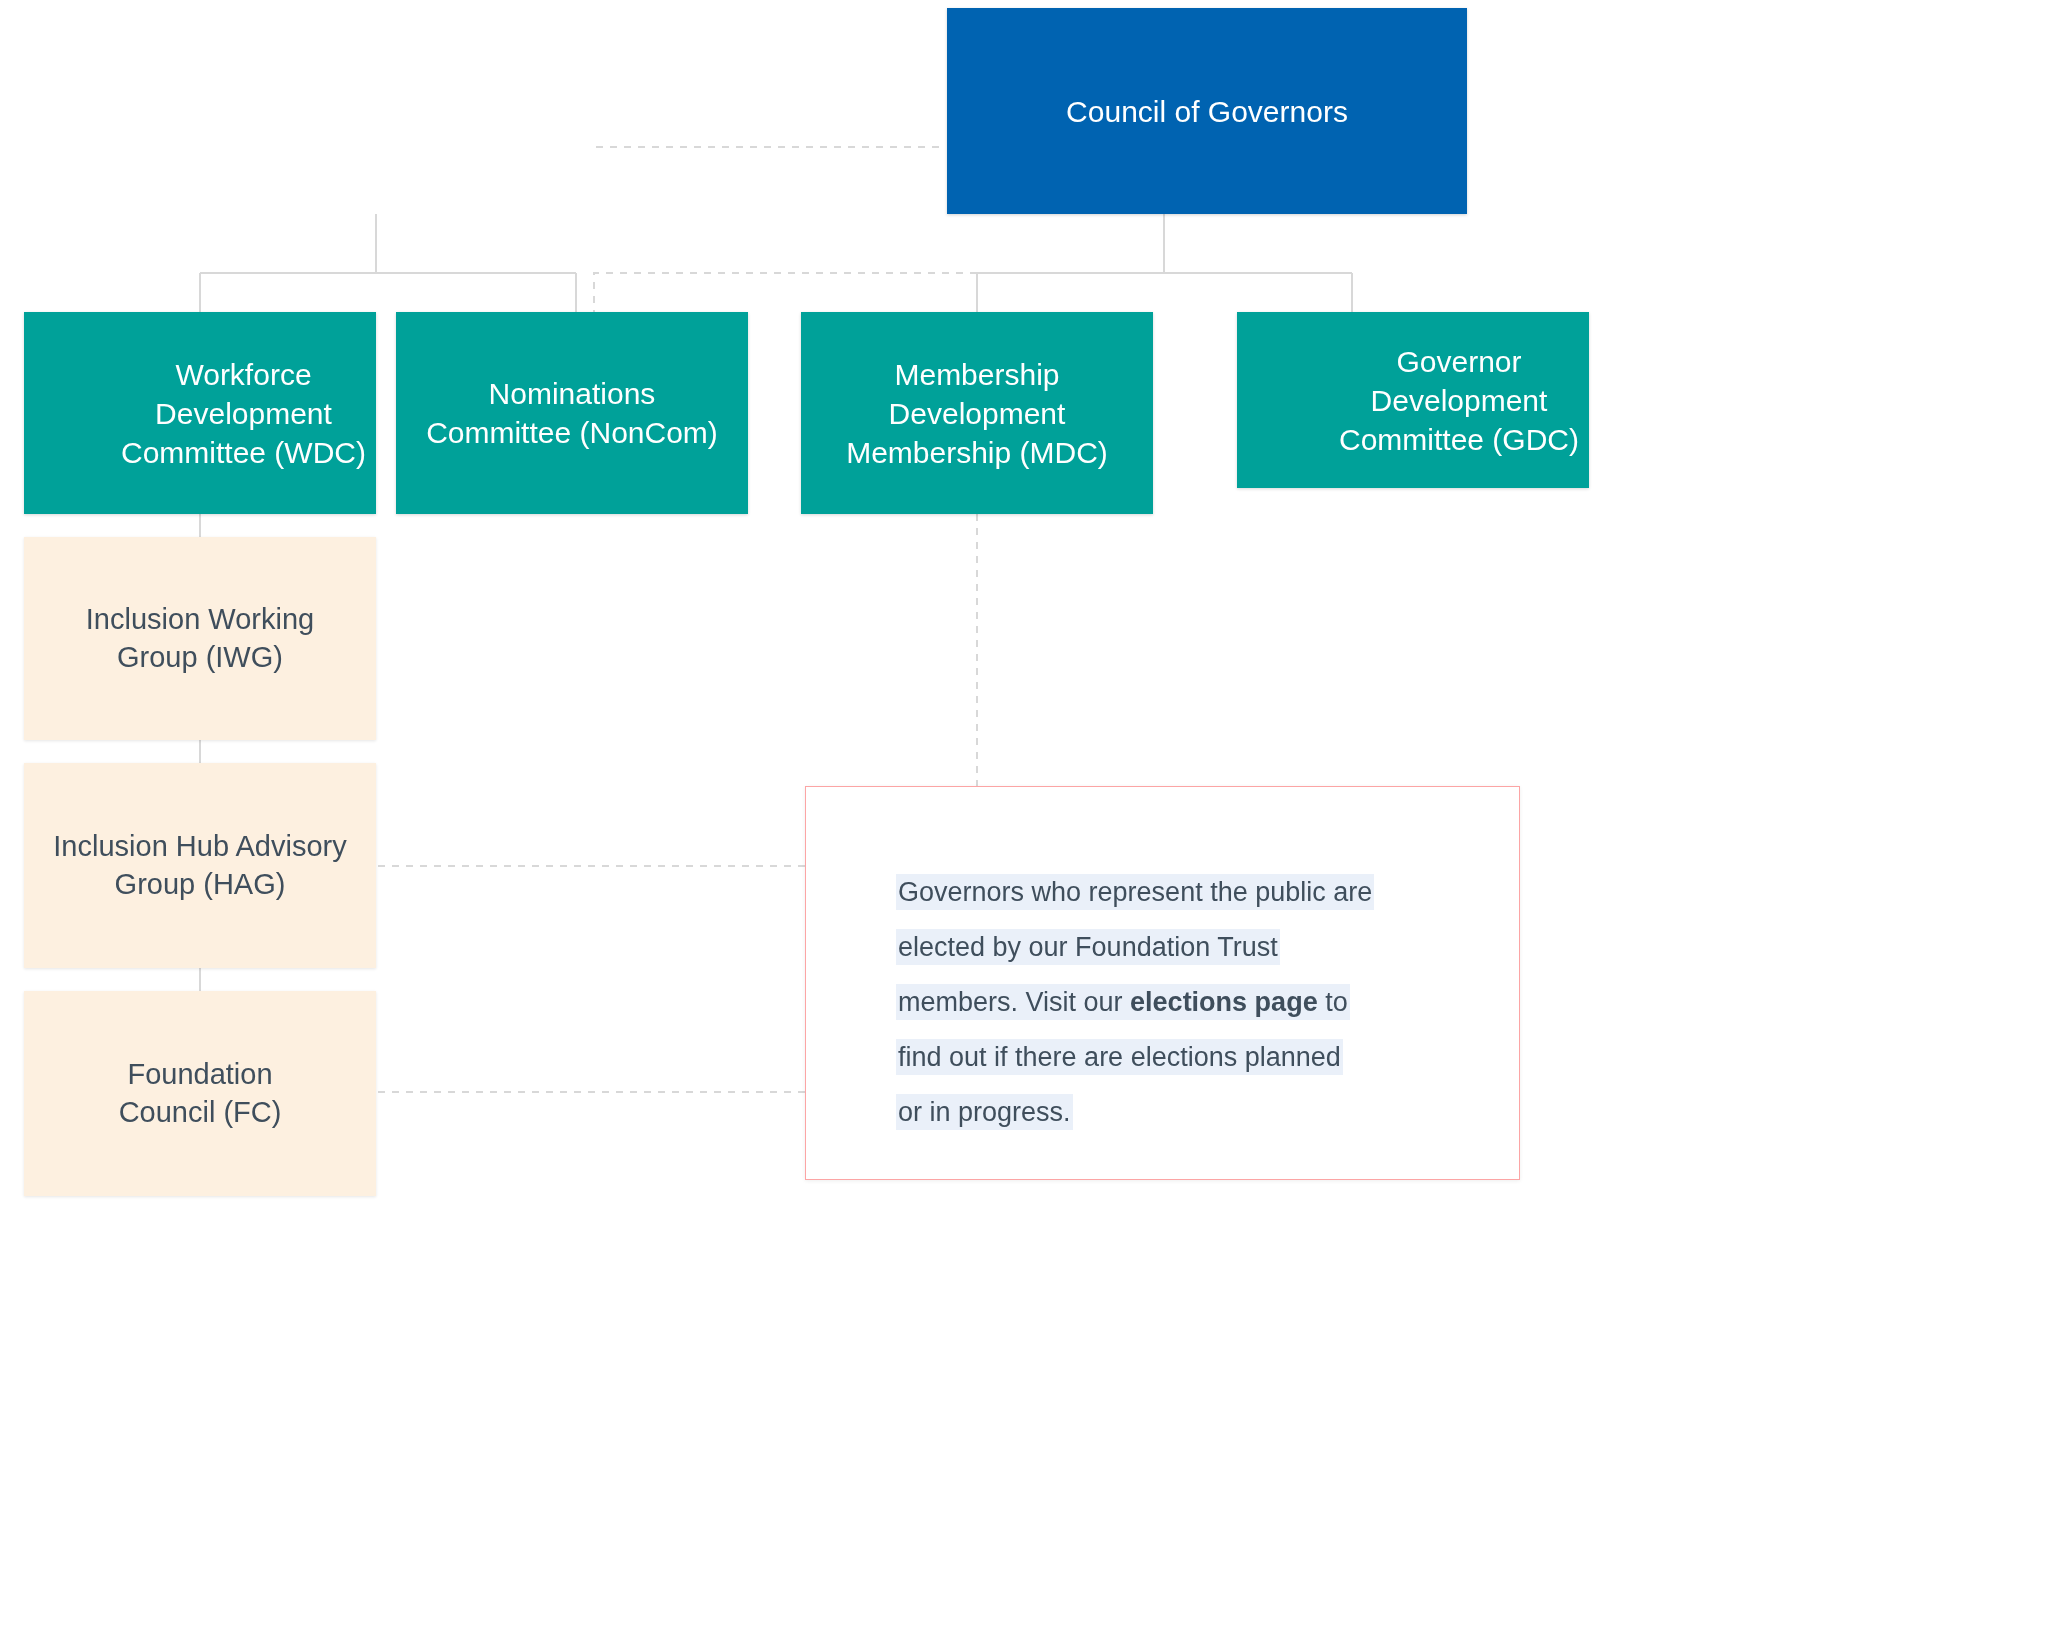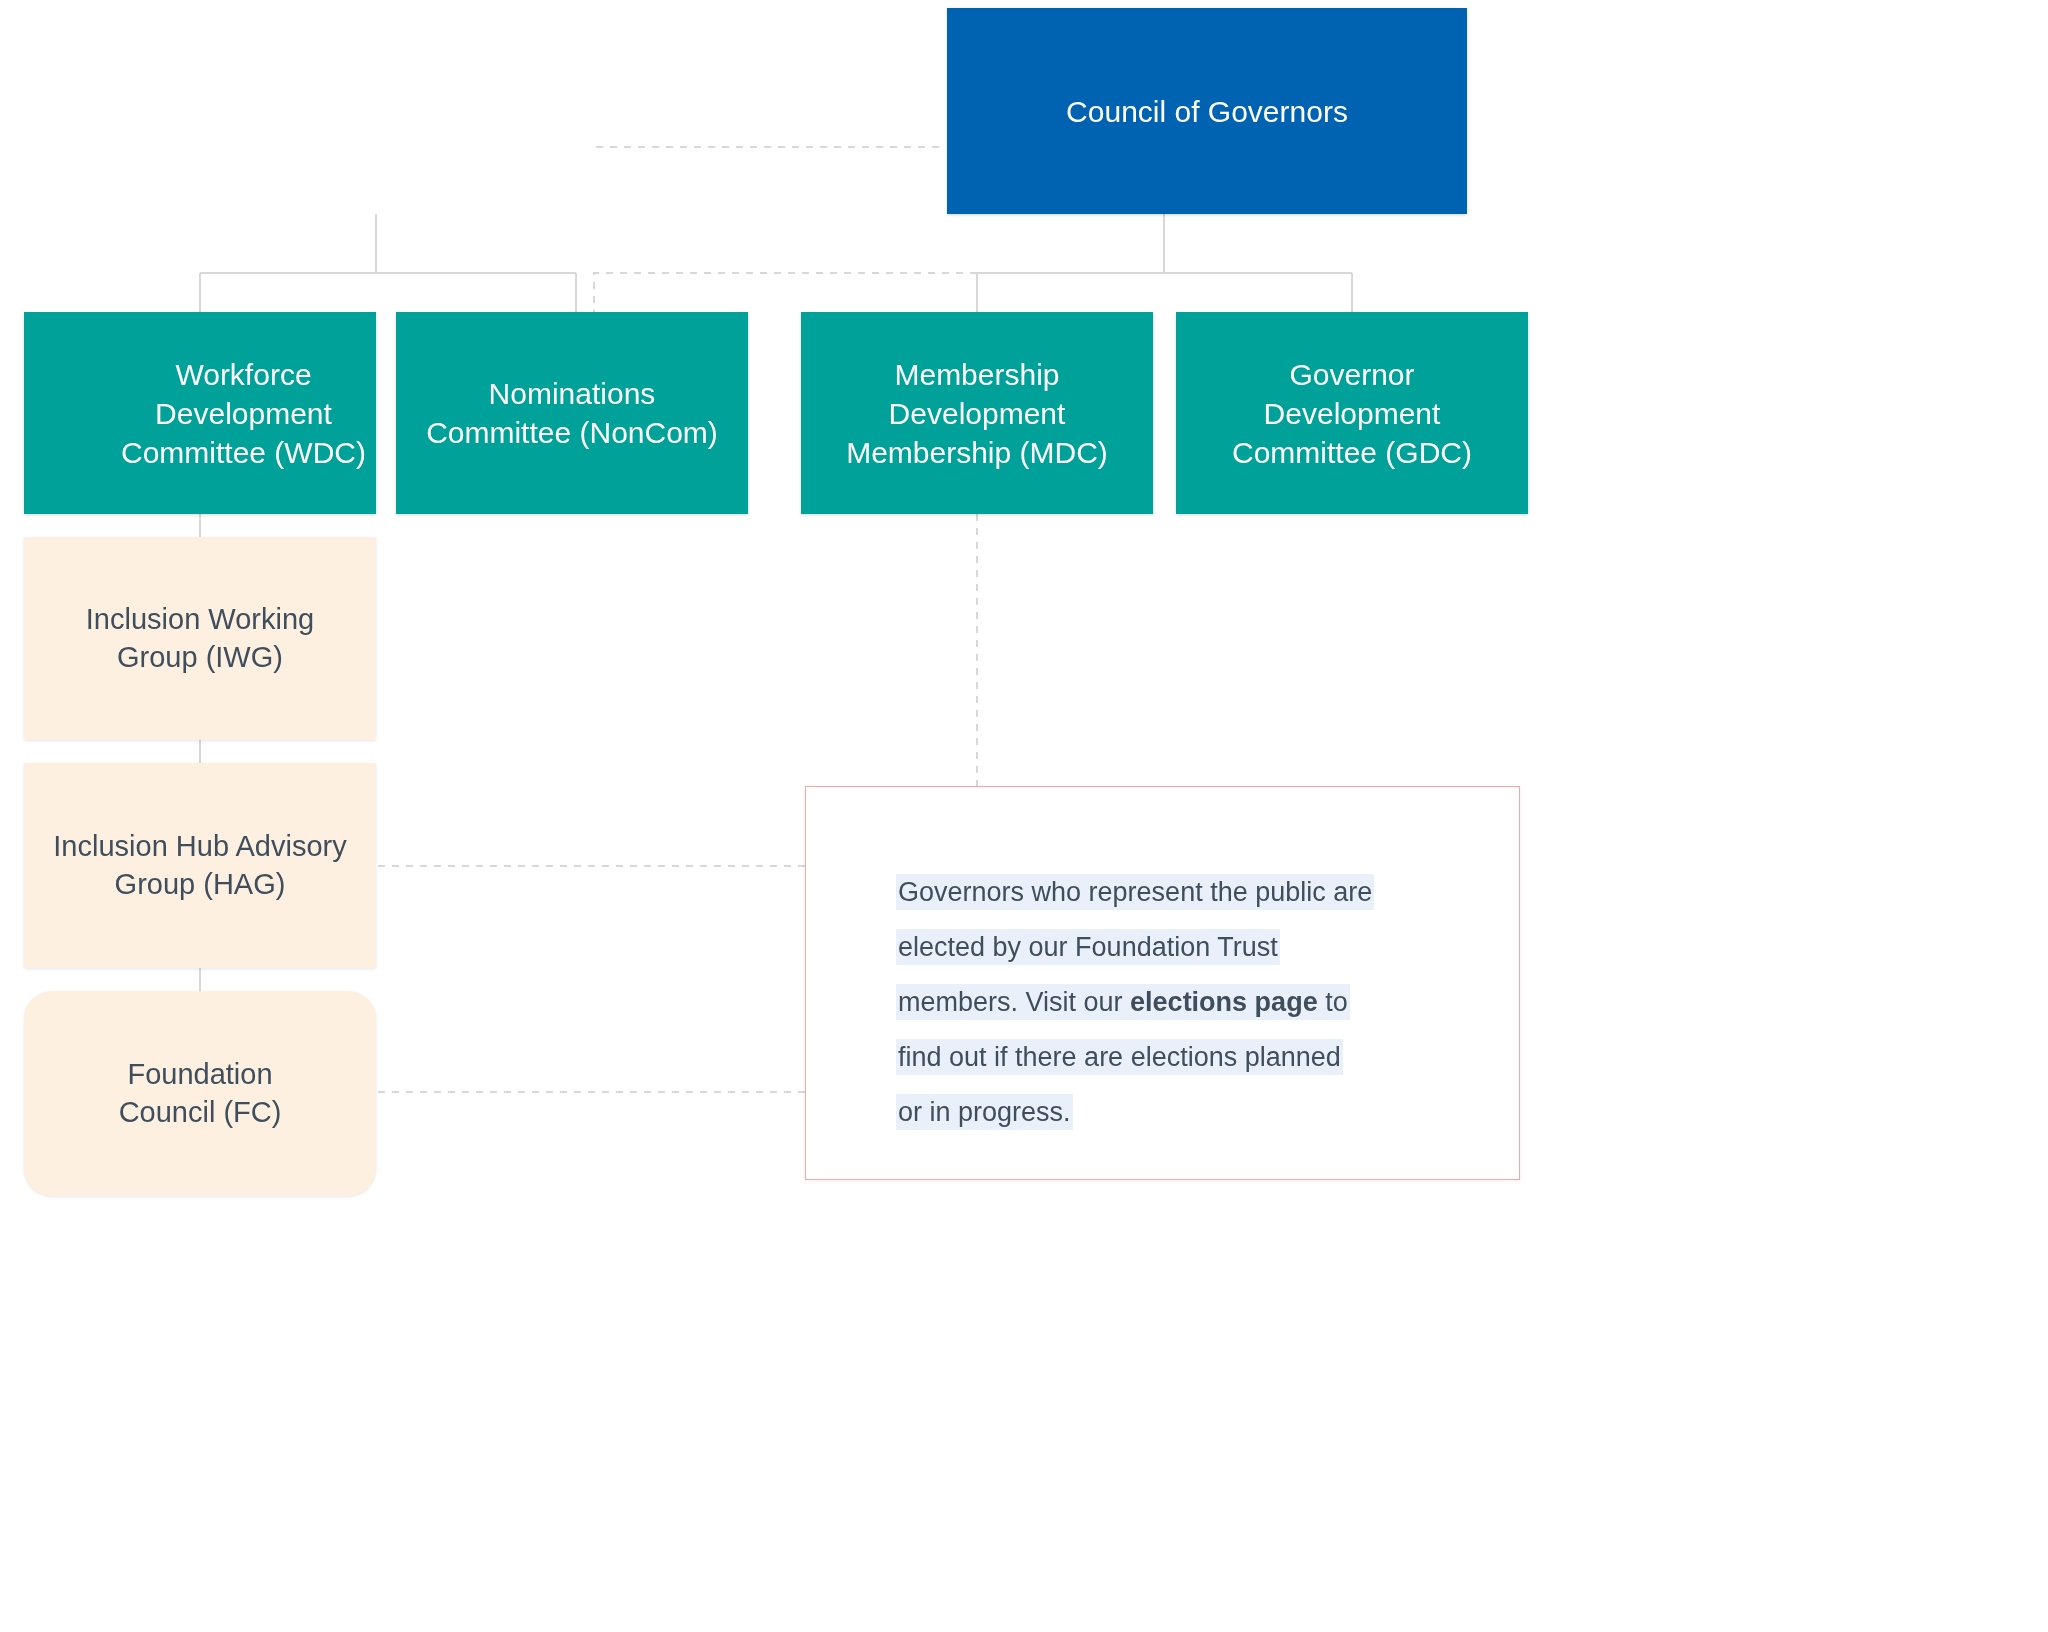--- a/index.html
+++ b/index.html
@@ -136,21 +136,21 @@
   </div>
 
   <div class="node teal" style="left:801px;top:312px;width:352px;height:202px;">
     <span class="label">
       <span>Membership</span><br>
       <span>Development</span><br>
       <span>Membership (MDC)</span>
     </span>
   </div>
 
-  <div class="node teal" style="left:1176px;top:312px;width:352px;height:202px;">
+  <div class="node teal" style="left:1237px;top:312px;width:352px;height:176px;justify-content:flex-end;">
     <span class="label">
       <span>Governor</span><br>
       <span>Development</span><br>
       <span>Committee (GDC)</span>
     </span>
   </div>
 
   <div class="node cream" style="left:24px;top:537px;width:352px;height:203px;">
     <span class="label">
       <span>Inclusion Working</span><br>
@@ -158,21 +158,21 @@
     </span>
   </div>
 
   <div class="node cream" style="left:24px;top:763px;width:352px;height:205px;">
     <span class="label">
       <span>Inclusion Hub Advisory</span><br>
       <span>Group (HAG)</span>
     </span>
   </div>
 
-  <div class="node cream" style="left:24px;top:991px;width:352px;height:205px;border-radius:28px;">
+  <div class="node cream" style="left:24px;top:991px;width:352px;height:205px;">
     <span class="label">
       <span>Foundation</span><br>
       <span>Council (FC)</span>
     </span>
   </div>
 
   <div id="info-panel">
     <div id="info-text">
       <span class="hl">Governors who represent the public are</span><br>
       <span class="hl">elected by our Foundation Trust</span><br>

